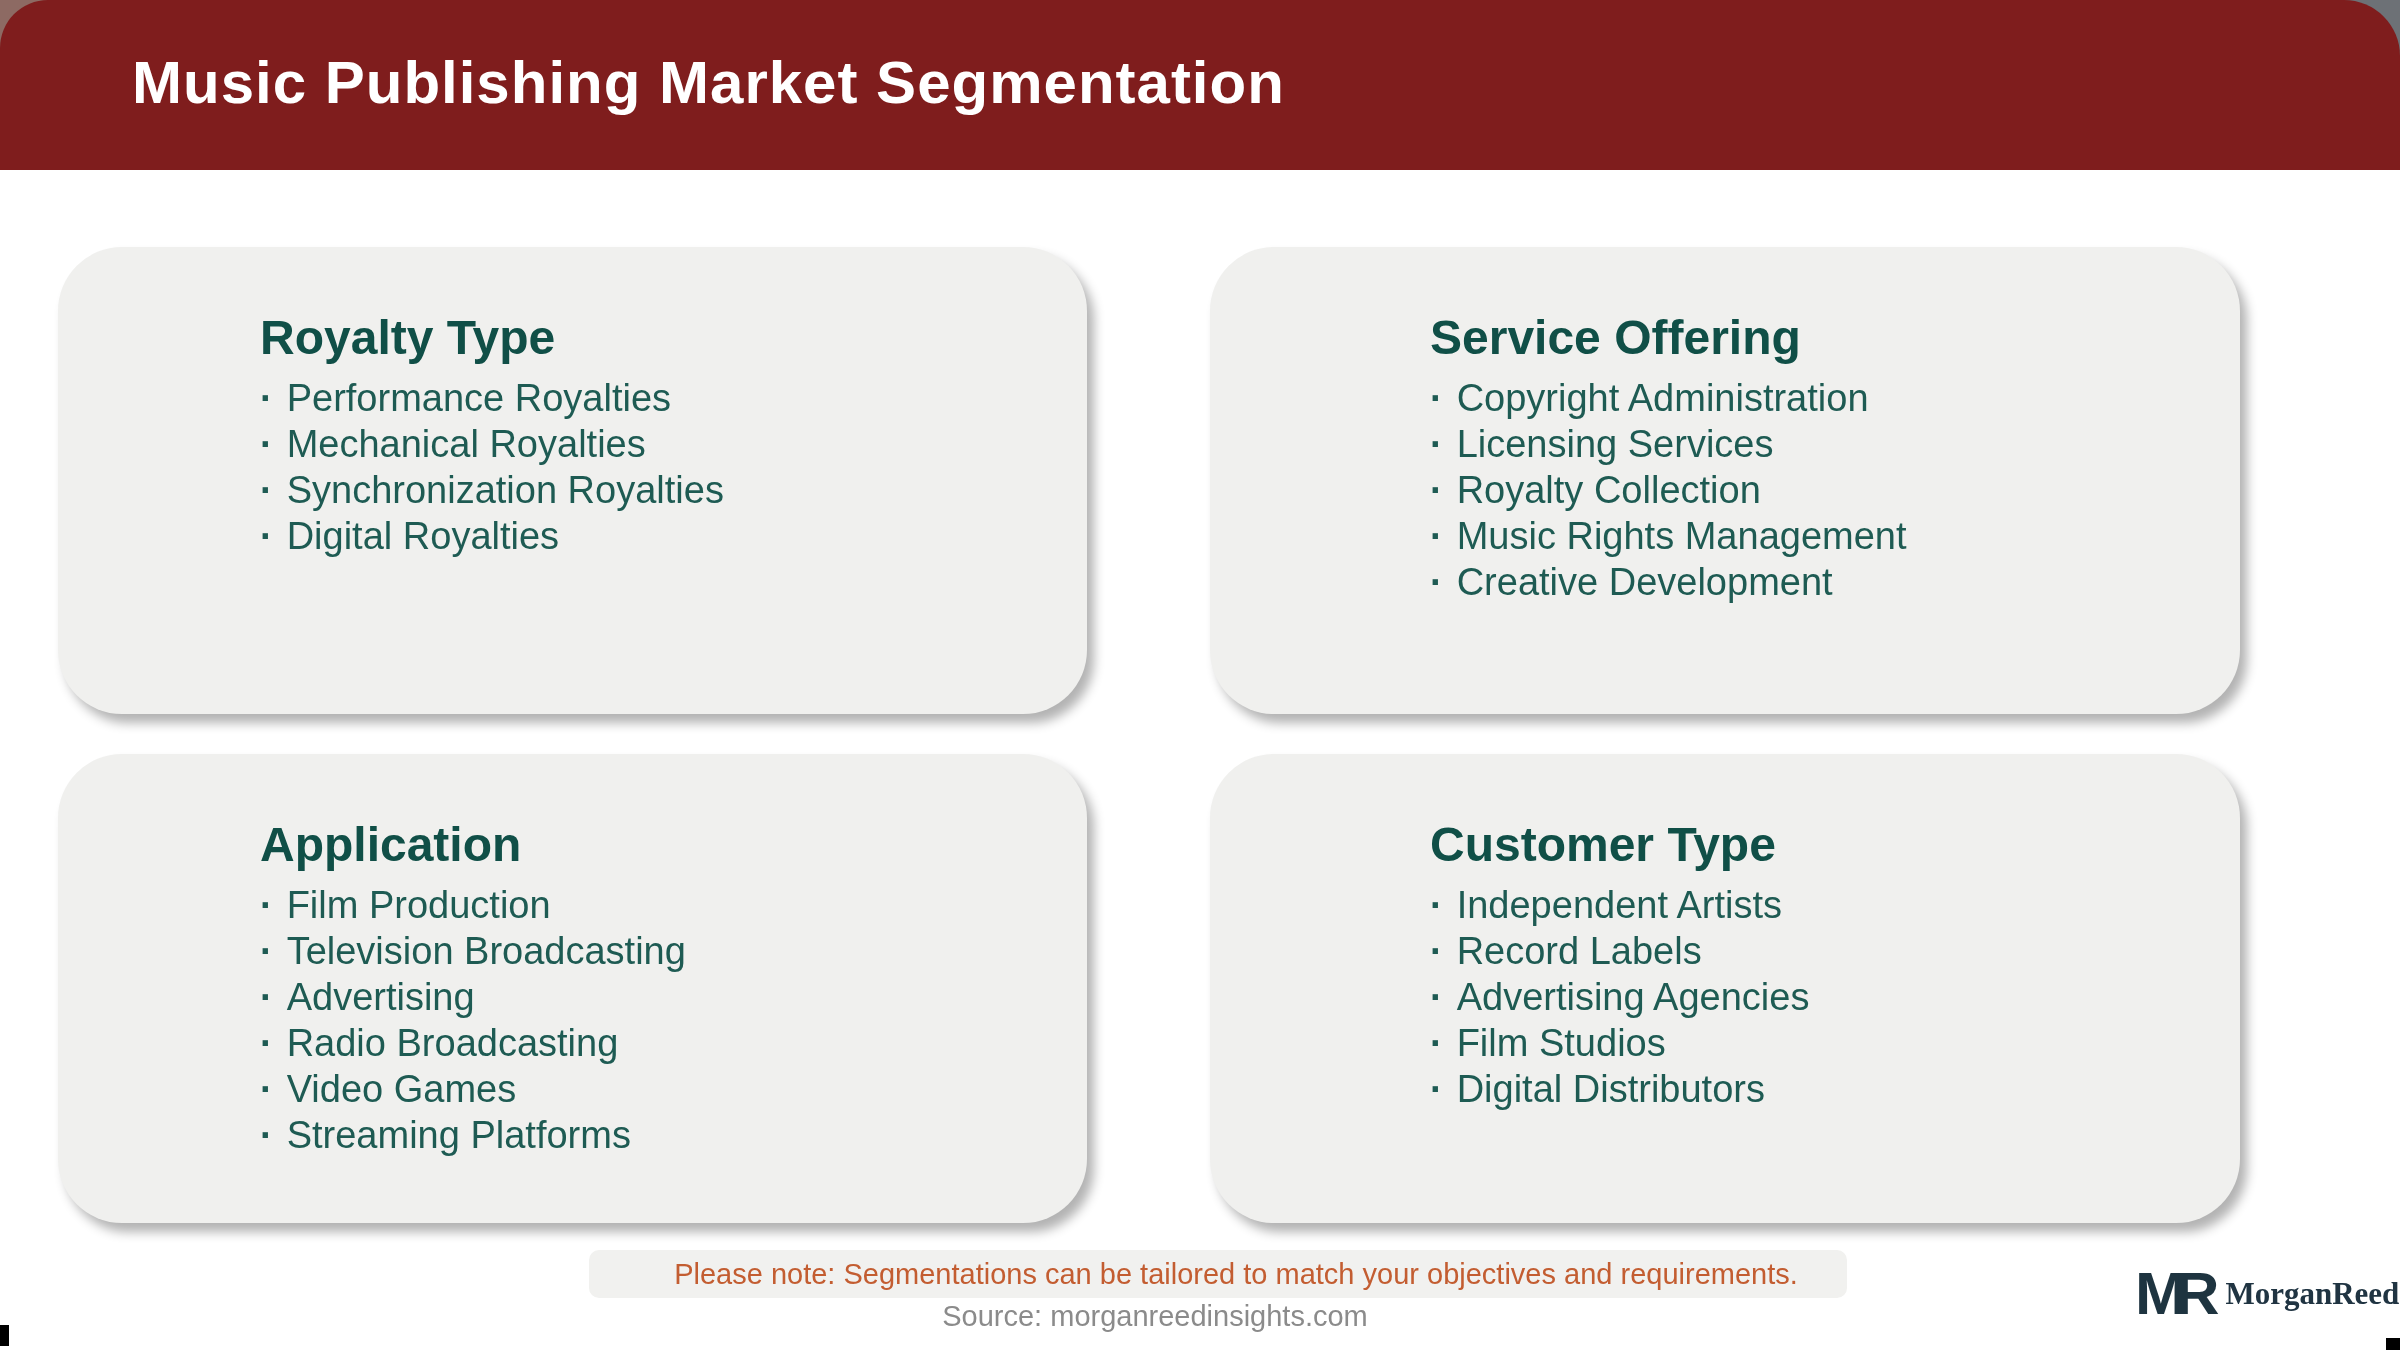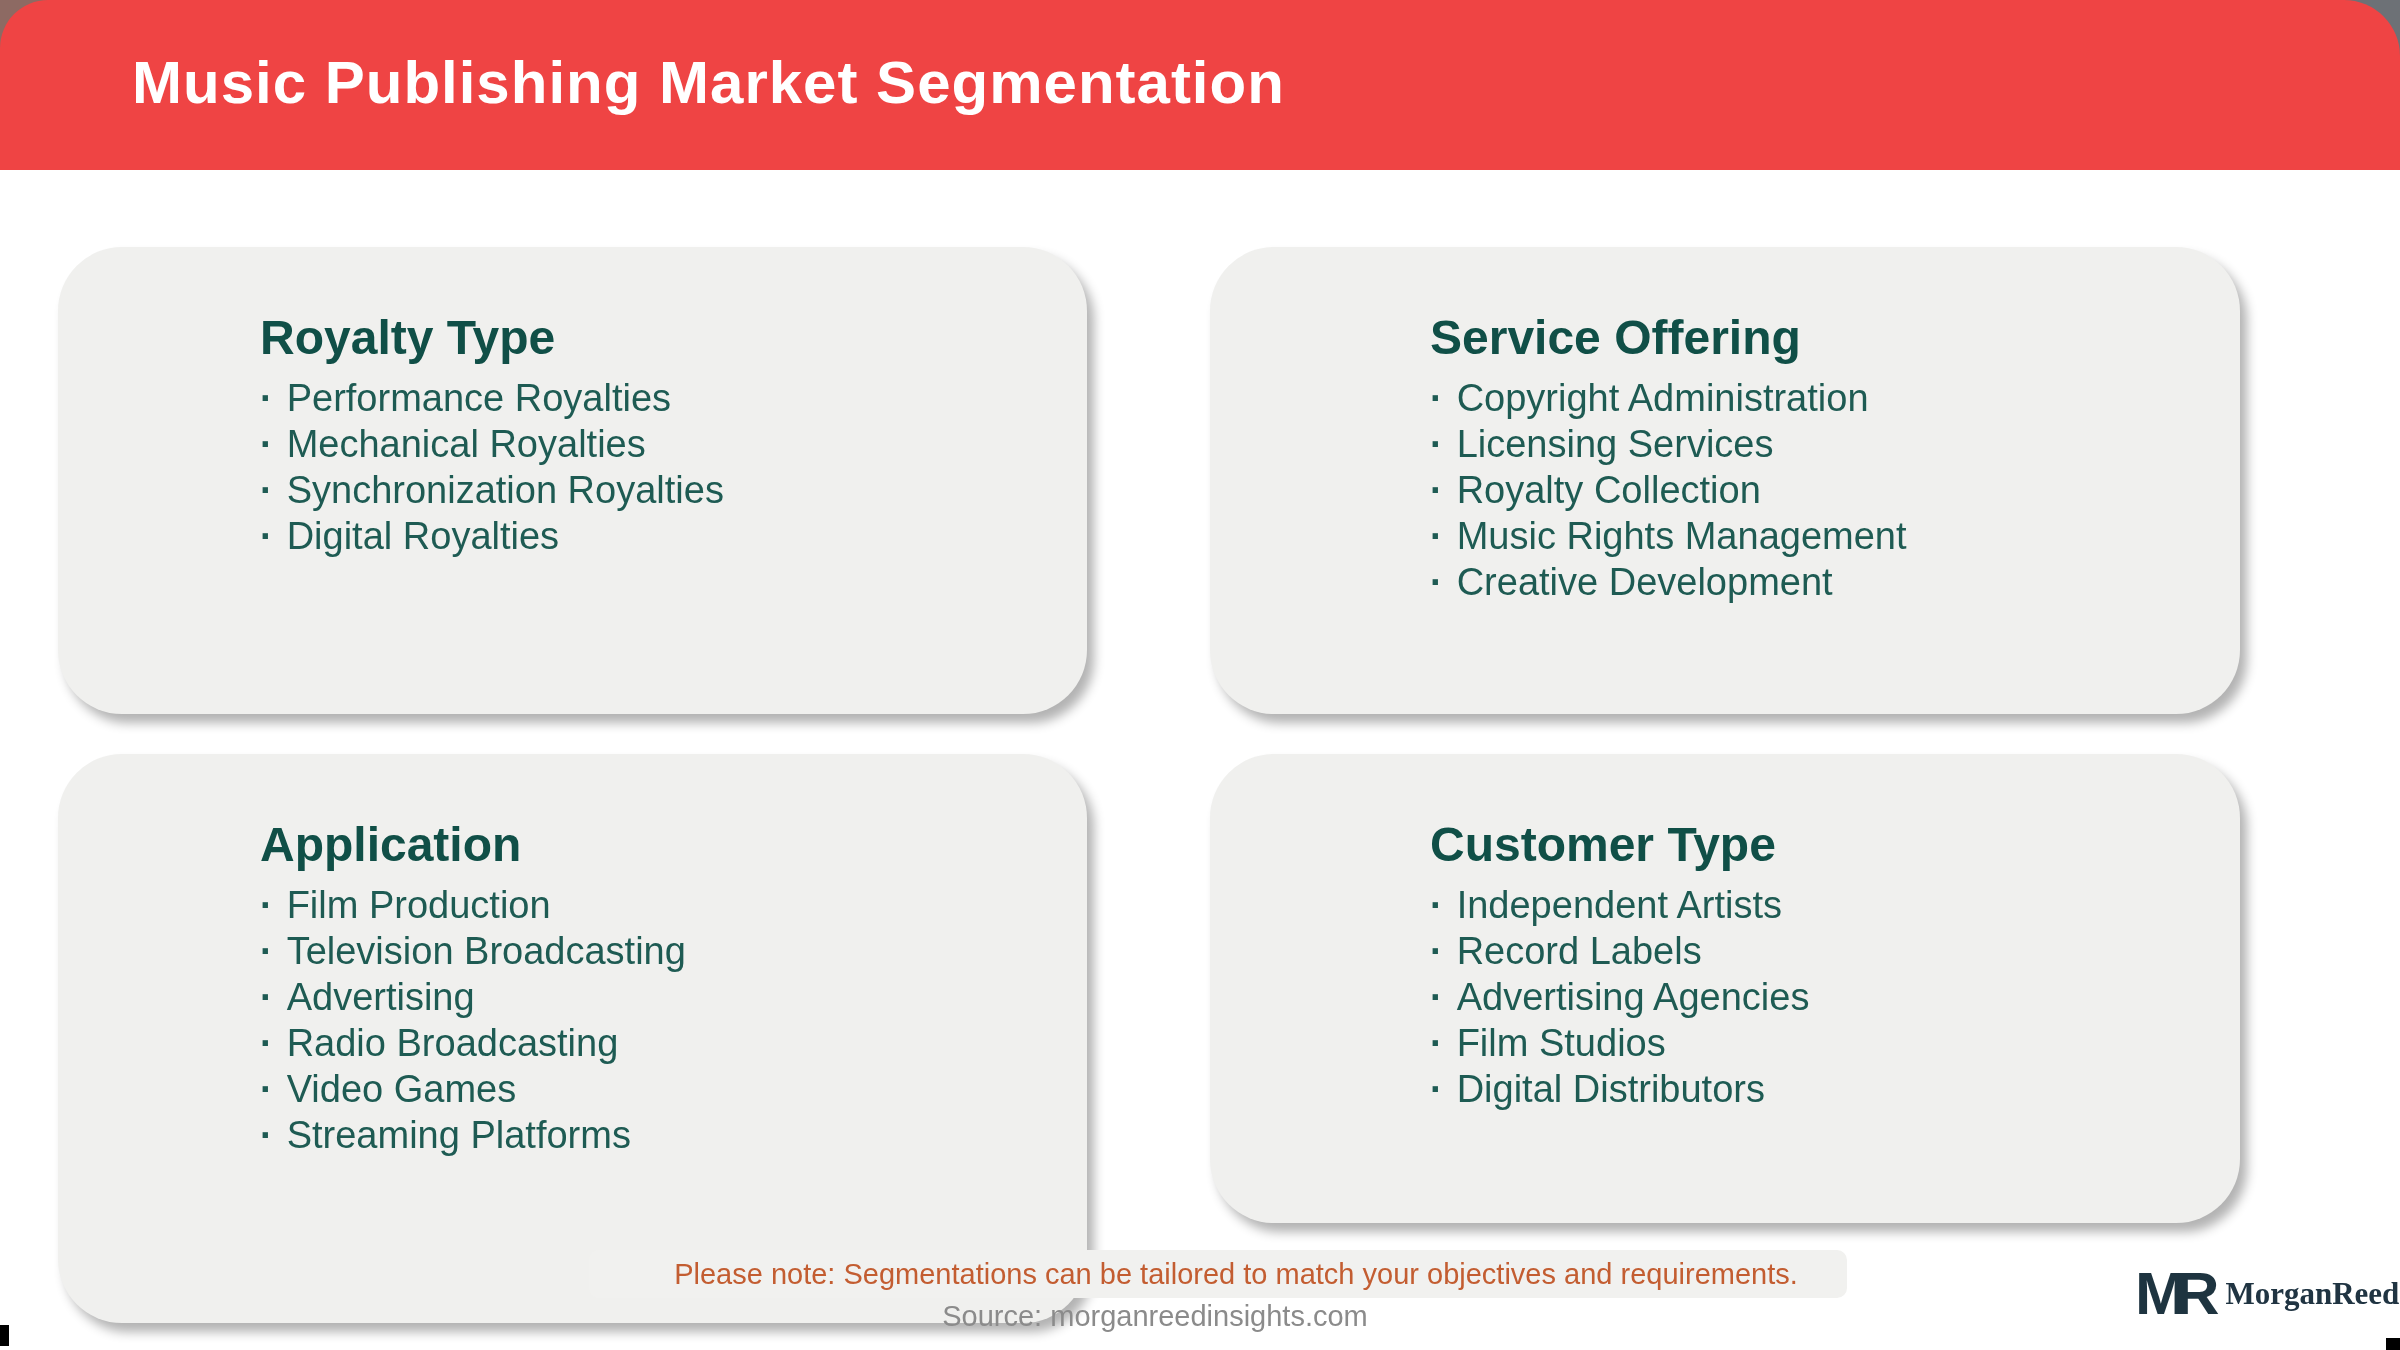--- a/index.html
+++ b/index.html
@@ -7,35 +7,35 @@
     width:2400px;height:1350px;position:relative;overflow:hidden;
     background:#ffffff;font-family:"Liberation Sans", sans-serif;
   }
   
   .corner-bg{position:absolute;top:0;width:80px;height:80px;z-index:0;}
   .corner-bg.tl{left:0;background:#8d6a63;}
   .corner-bg.tr{right:0;background:#6d7176;}
   
   .header{
     position:absolute;top:0;left:0;width:2400px;height:170px;z-index:1;
-    background:#ef4444;border-radius:48px 56px 0 0;
+    background:#7f1d1d;border-radius:48px 56px 0 0;
     display:flex;align-items:center;
   }
   .header .title{
     margin-left:132px;margin-bottom:6px;color:#ffffff;
     font-size:60px;font-weight:700;letter-spacing:1px;
   }
   
   .card{
     position:absolute;background:#f0f0ee;border-radius:64px;
     box-shadow:7px 9px 11px rgba(0,0,0,0.30);z-index:1;margin-top:7px;
   }
   .card.c1{left:58px;top:240px;width:1029px;height:467px;}
   .card.c2{left:1210px;top:240px;width:1030px;height:467px;}
-  .card.c3{left:58px;top:747px;width:1029px;height:569px;}
+  .card.c3{left:58px;top:747px;width:1029px;height:469px;}
   .card.c4{left:1210px;top:747px;width:1030px;height:469px;}
   .card-inner{margin-top:66px;}
   .c1 .card-inner,.c3 .card-inner{margin-left:202px;}
   .c2 .card-inner,.c4 .card-inner{margin-left:220px;}
   .card-title{
     color:#104f47;font-size:48px;font-weight:700;line-height:50px;
   }
   .card-list{
     margin-top:12px;color:#1e5b53;font-size:38px;line-height:46px;
   }

